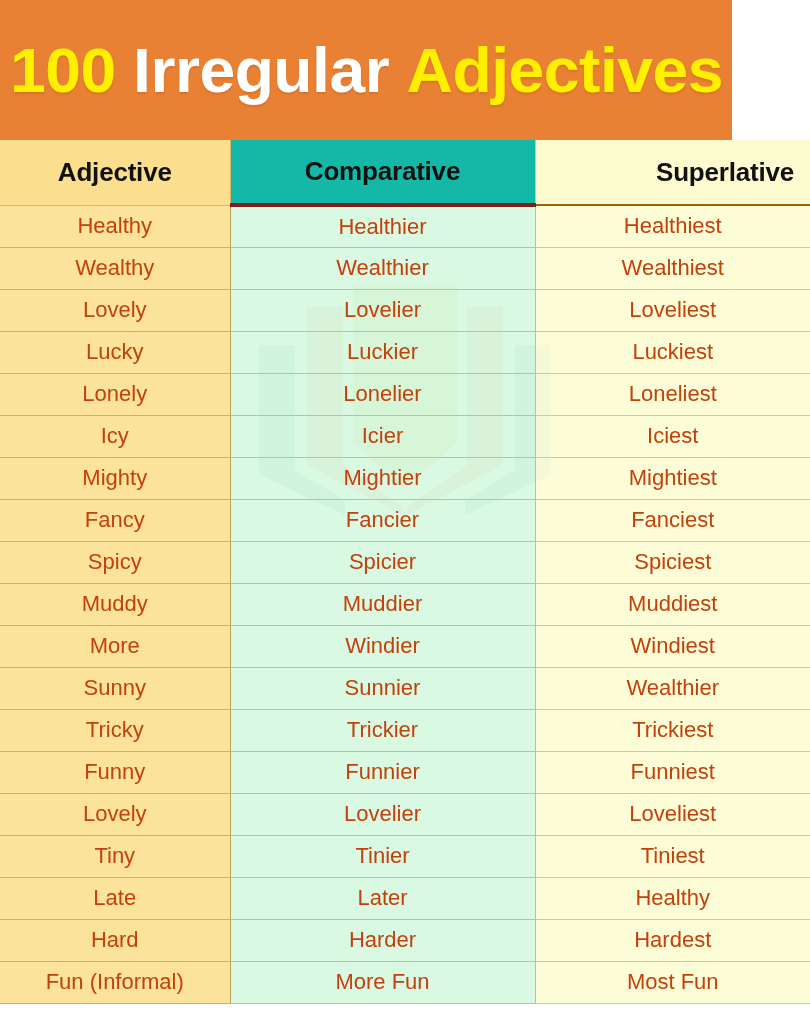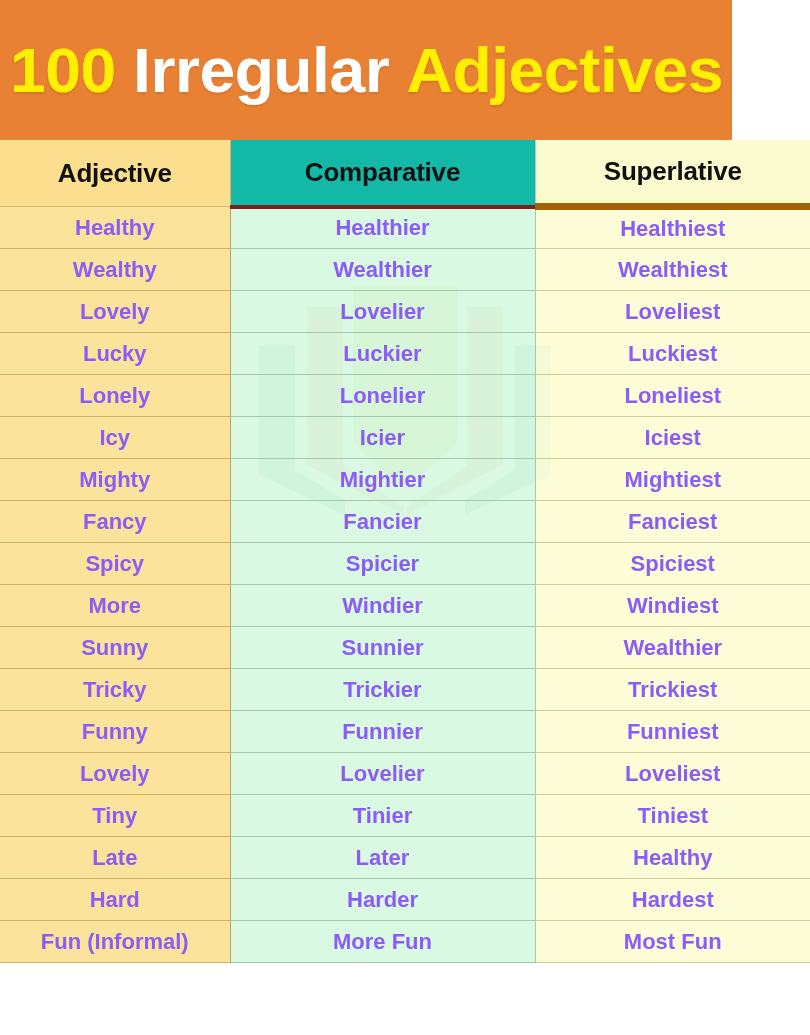--- a/index.html
+++ b/index.html
@@ -60,29 +60,29 @@
     height:50px;
     font-size:26px;
     font-weight:bold;
     text-align:center;
     color:#111111;
     letter-spacing:-0.2px;
     padding:16px;
   }
   th.h1 { background:#FBDF8E; border-bottom:1px solid #D9B86A; border-right:1px solid #D9B86A; }
   th.h2 { background:#14b8a6; border-bottom:4px solid #7f1d1d; border-right:1px solid #A7D4B4; }
-  th.h3 { background:#FCFBD0; border-bottom:7px solid #a16207; }
+  th.h3 { background:#FCFBD0; border-bottom:2px solid #a16207;text-align:right; }
 
   tbody td {
     height:42px;
     font-size:22px;
     text-align:center;
-    color:#8b5cf6;
+    color:#c2410c;
     padding:0;
-    font-weight:700;
+    font-weight:400;
     vertical-align:middle;
     white-space:nowrap;
   }
   td.c1 { background:rgba(251,223,142,0.88); border-bottom:1px solid #D2AF63; border-right:1px solid #BFA05C; }
   td.c2 { background:rgba(209,247,219,0.80); border-bottom:1px solid #9FCCAD; border-right:1px solid #9FCCAD; }
   td.c3 { background:rgba(252,251,208,0.86); border-bottom:1px solid #CFCD97; }
 
   
   #watermark {
     position:absolute;
@@ -190,20 +190,25 @@
             <td class="c1">Fancy</td>
             <td class="c2">Fancier</td>
             <td class="c3">Fanciest</td>
           </tr>
           <tr>
             <td class="c1">Spicy</td>
             <td class="c2">Spicier</td>
             <td class="c3">Spiciest</td>
           </tr>
           <tr>
+            <td class="c1">Muddy</td>
+            <td class="c2">Muddier</td>
+            <td class="c3">Muddiest</td>
+          </tr>
+          <tr>
             <td class="c1">More</td>
             <td class="c2">Windier</td>
             <td class="c3">Windiest</td>
           </tr>
           <tr>
             <td class="c1">Sunny</td>
             <td class="c2">Sunnier</td>
             <td class="c3">Wealthier</td>
           </tr>
           <tr>

